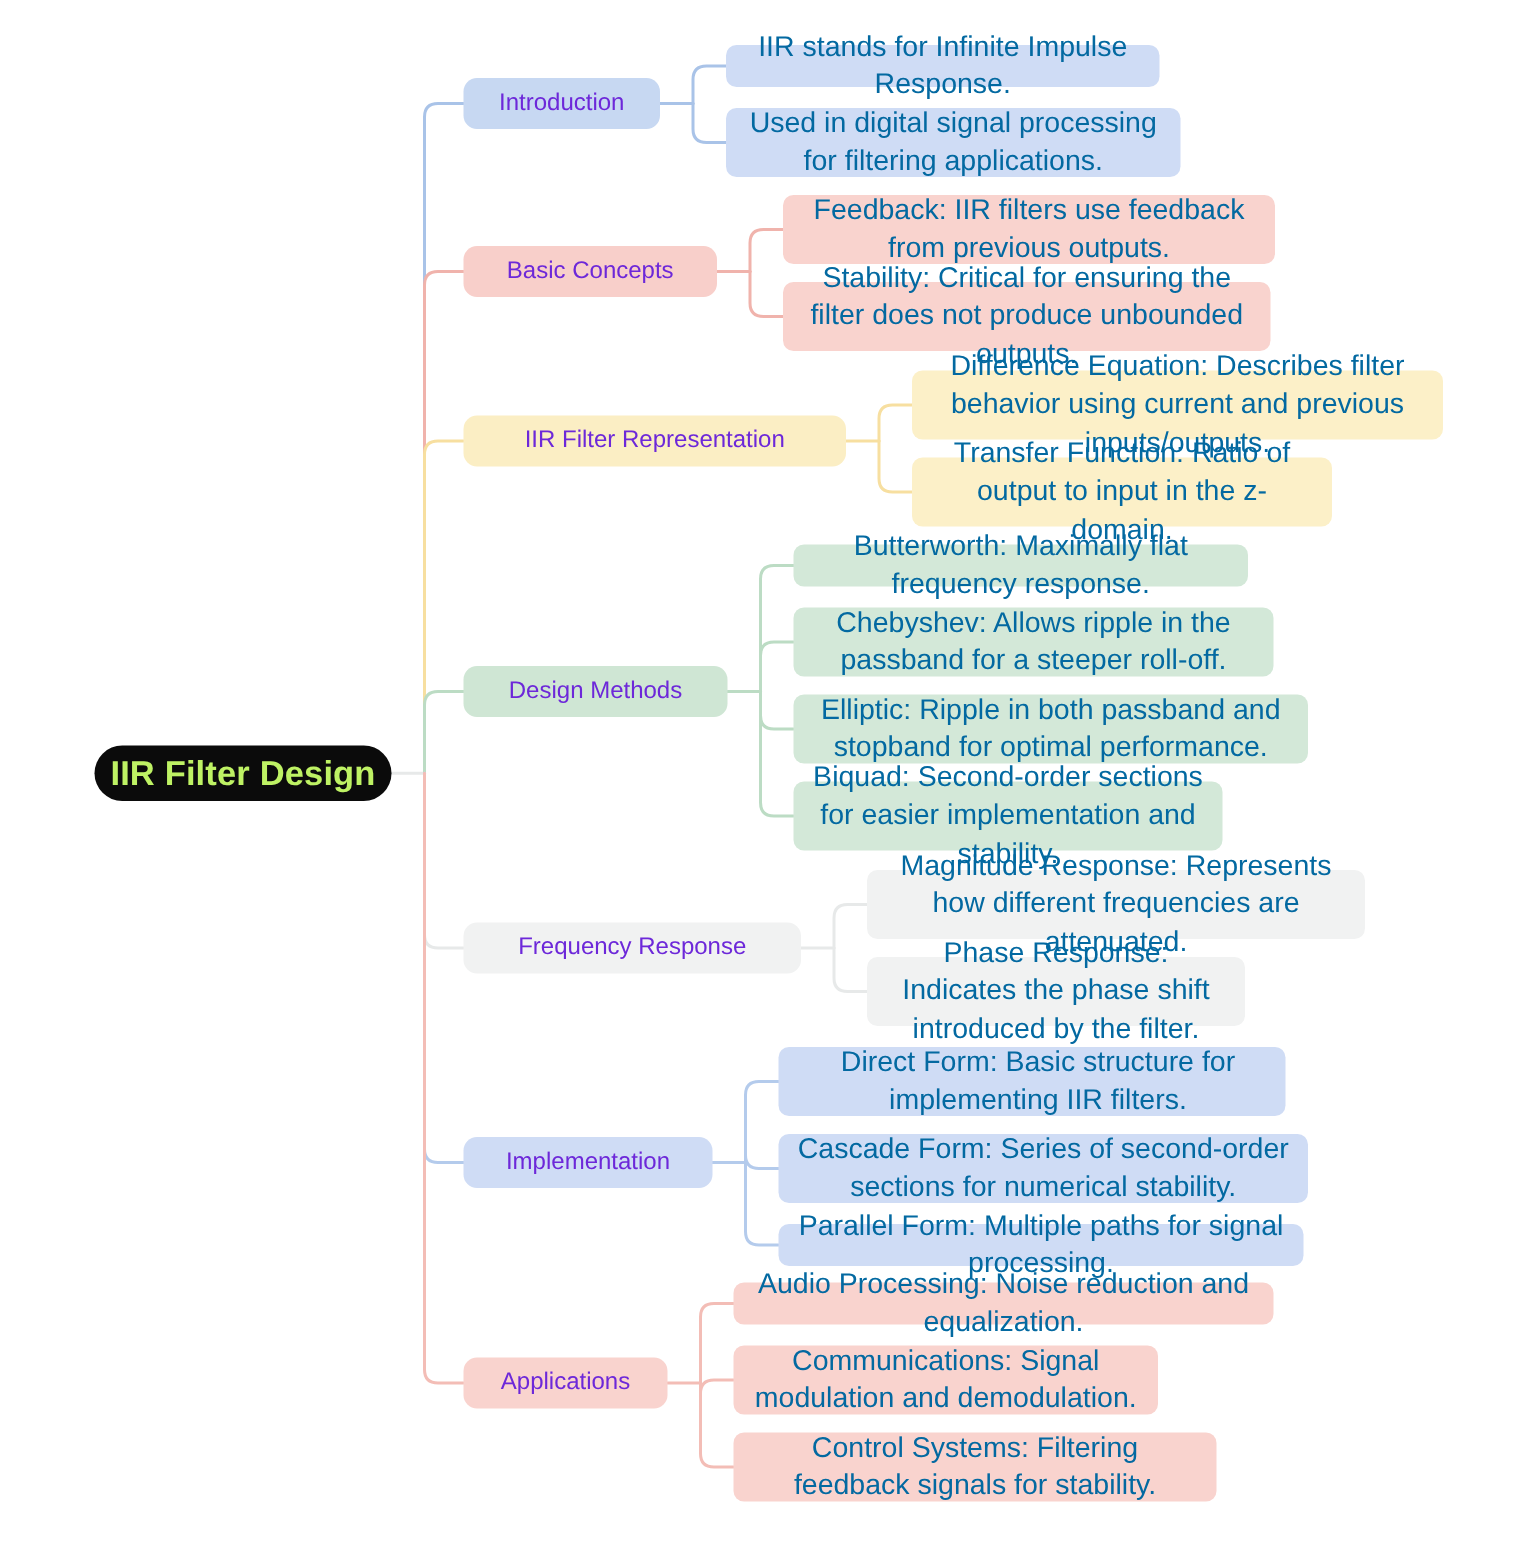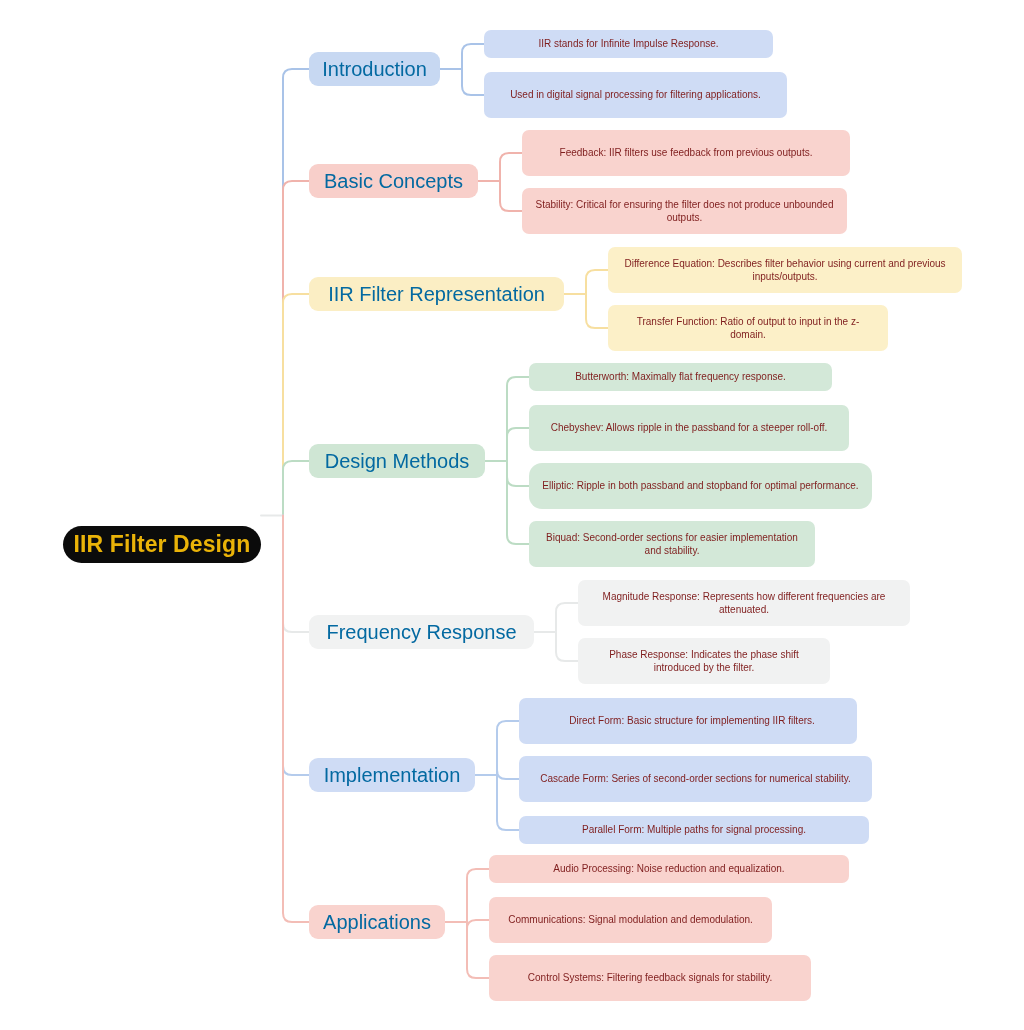--- a/index.html
+++ b/index.html
@@ -34,29 +34,29 @@
   }
   .root-node {
     background: #0b0b0b;
     color: #ffffff;
     font-size: 23px;
     font-weight: bold;
     border-radius: 20px;
     letter-spacing: 0.1px;
   }
   .topic-node {
-    font-size: 20px;
-    color: #0369a1;
+    font-size: 16px;
+    color: #6d28d9;
     border-radius: 9px;
     padding: 0 25px;
     white-space: nowrap;
   }
   .leaf-node {
-    font-size: 10px;
-    color: #7f1d1d;
+    font-size: 19px;
+    color: #0369a1;
     border-radius: 7px;
     padding: 6px 12px;
     line-height: 1.32;
   }
   .leaf-node .txt { display: block; width: 100%; }
 </style>
 </head>
 <body>
 
 <div id="canvas">
@@ -89,21 +89,21 @@
       <path d="M497 775 V730 Q497 721 506 721 H519" stroke="#b4cbec" stroke-width="2" fill="none" stroke-linecap="round" stroke-linejoin="round"></path>
       <path d="M497 775 V770 Q497 779 506 779 H519" stroke="#b4cbec" stroke-width="2" fill="none" stroke-linecap="round" stroke-linejoin="round"></path>
       <path d="M497 775 V821 Q497 830 506 830 H519" stroke="#b4cbec" stroke-width="2" fill="none" stroke-linecap="round" stroke-linejoin="round"></path>
       <path d="M283 515.5 V913 Q283 922 292 922 H309" stroke="#f3bdb6" stroke-width="2" fill="none" stroke-linecap="round" stroke-linejoin="round"></path>
       <path d="M445 922 H467" stroke="#f3bdb6" stroke-width="2" fill="none" stroke-linecap="round" stroke-linejoin="round"></path>
       <path d="M467 922 V878 Q467 869 476 869 H489" stroke="#f3bdb6" stroke-width="2" fill="none" stroke-linecap="round" stroke-linejoin="round"></path>
       <path d="M467 922 V929 Q467 920 476 920 H489" stroke="#f3bdb6" stroke-width="2" fill="none" stroke-linecap="round" stroke-linejoin="round"></path>
       <path d="M467 922 V969 Q467 978 476 978 H489" stroke="#f3bdb6" stroke-width="2" fill="none" stroke-linecap="round" stroke-linejoin="round"></path>
     </svg>
   <div id="nodes">
-      <div class="node root-node" style="left: 63px; top: 526px; width: 198px; height: 37px; background: rgb(11, 11, 11); color: #eab308;">IIR Filter Design</div>
+      <div class="node root-node" style="left: 63px; top: 497px; width: 198px; height: 37px; background: rgb(11, 11, 11); color: #bef264;">IIR Filter Design</div>
       <div class="node topic-node" style="left: 309px; top: 52px; width: 131px; height: 34px; background: rgb(199, 216, 242);">Introduction</div>
       <div class="node leaf-node" style="left: 484px; top: 30px; width: 289px; height: 28px; background: rgb(207, 220, 245);">
         <span class="txt">IIR stands for Infinite Impulse Response.</span>
       </div>
       <div class="node leaf-node" style="left: 484px; top: 72px; width: 303px; height: 46px; background: rgb(207, 220, 245); text-align: center;">
         <span class="txt">Used in digital signal processing for filtering applications.</span>
       </div>
       <div class="node topic-node" style="left: 309px; top: 164px; width: 169px; height: 34px; background: rgb(248, 207, 202);">Basic Concepts</div>
       <div class="node leaf-node" style="left: 522px; top: 130px; width: 328px; height: 46px; background: rgb(249, 211, 206);">
         <span class="txt">Feedback: IIR filters use feedback from previous outputs.</span>
@@ -118,21 +118,21 @@
       <div class="node leaf-node" style="left: 608px; top: 305px; width: 280px; height: 46px; background: rgb(252, 240, 200);">
         <span class="txt">Transfer Function: Ratio of output to input in the z-domain.</span>
       </div>
       <div class="node topic-node" style="left: 309px; top: 444px; width: 176px; height: 34px; background: rgb(207, 230, 212);">Design Methods</div>
       <div class="node leaf-node" style="left: 529px; top: 363px; width: 303px; height: 28px; background: rgb(211, 232, 216);">
         <span class="txt">Butterworth: Maximally flat frequency response.</span>
       </div>
       <div class="node leaf-node" style="left: 529px; top: 405px; width: 320px; height: 46px; background: rgb(211, 232, 216);">
         <span class="txt">Chebyshev: Allows ripple in the passband for a steeper roll-off.</span>
       </div>
-      <div class="node leaf-node" style="left: 529px; top: 463px; width: 343px; height: 46px; background: rgb(211, 232, 216); border-radius: 13px;">
+      <div class="node leaf-node" style="left: 529px; top: 463px; width: 343px; height: 46px; background: rgb(211, 232, 216);">
         <span class="txt">Elliptic: Ripple in both passband and stopband for optimal performance.</span>
       </div>
       <div class="node leaf-node" style="left: 529px; top: 521px; width: 286px; height: 46px; background: rgb(211, 232, 216); justify-content: flex-end;">
         <span class="txt">Biquad: Second-order sections for easier implementation and stability.</span>
       </div>
       <div class="node topic-node" style="left: 309px; top: 615px; width: 225px; height: 34px; background: rgb(241, 242, 242);">Frequency Response</div>
       <div class="node leaf-node" style="left: 578px; top: 580px; width: 332px; height: 46px; background: rgb(241, 242, 242);">
         <span class="txt">Magnitude Response: Represents how different frequencies are attenuated.</span>
       </div>
       <div class="node leaf-node" style="left: 578px; top: 638px; width: 252px; height: 46px; background: rgb(241, 242, 242);">

